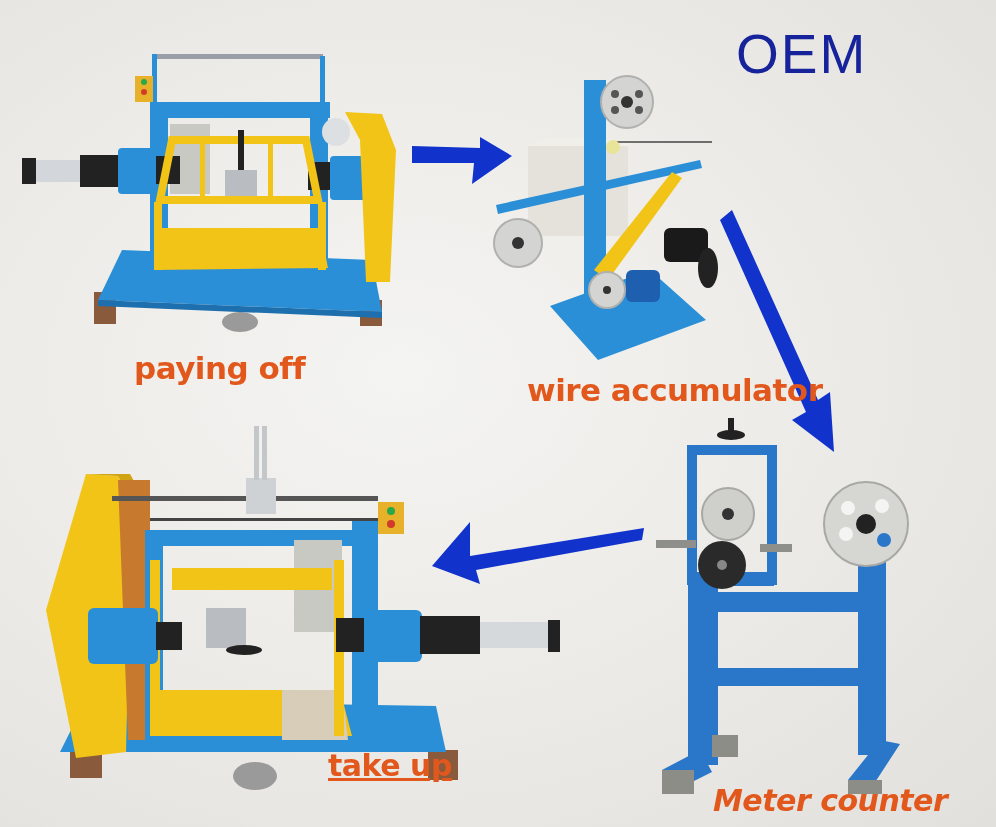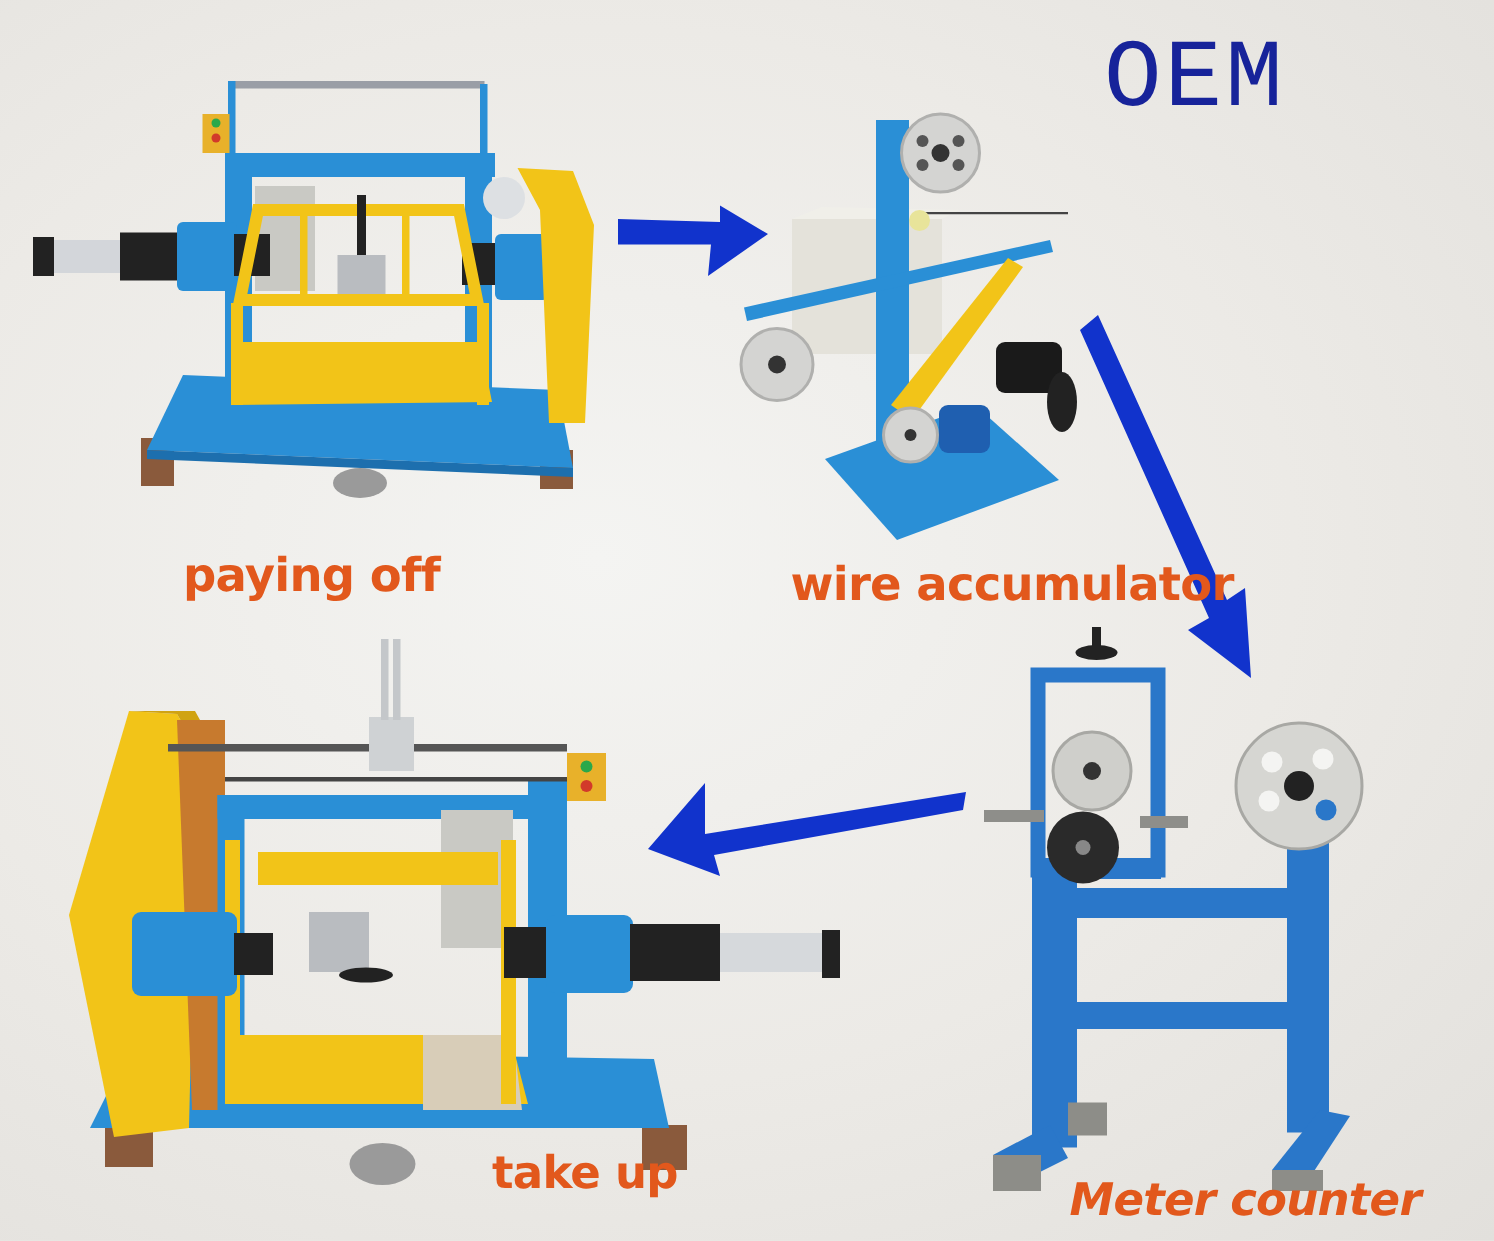--- a/index.html
+++ b/index.html
@@ -1,26 +1,26 @@
 <!DOCTYPE html>
 <html><head>
 <meta charset="utf-8">
 <style>
   html,body{margin:0;padding:0;}
   body{width:996px;height:827px;overflow:hidden;background:#e9e8e4;}
   .canvas{position:relative;width:996px;height:827px;
     background:radial-gradient(ellipse at 40% 45%, #f4f4f2 0%, #eceae6 55%, #e2e0dc 100%);
     font-family:"DejaVu Sans", sans-serif;}
-  .oem{position:absolute;left:736px;top:4px;font-family:Liberation Mono, monospace;
-    font-size:64px;line-height:100px;color:#17239a;letter-spacing:2px;}
+  .oem{position:absolute;left:736px;top:4px;font-family:Liberation Sans, sans-serif;
+    font-size:55px;line-height:100px;color:#17239a;letter-spacing:2px;}
   .caption{position:absolute;font-family:"DejaVu Sans",sans-serif;font-weight:bold;color:#e2581c;
     font-size:31px;line-height:36px;white-space:nowrap;letter-spacing:-0.5px;}
-  .cap-pay{left:122px;top:350px;margin-top:16px;}
+  .cap-pay{left:134px;top:350px;}
   .cap-wire{left:527px;top:372px;}
-  .cap-take{left:328px;top:765px;font-size:30px;}
+  .cap-take{left:328px;top:748px;font-size:30px;text-decoration:underline;}
   .cap-meter{left:713px;top:783px;font-size:30px;font-style:italic;}
   svg.layer{position:absolute;left:0;top:0;}
 </style>
 </head>
 <body>
 
 <div class="canvas">
 
   <svg class="layer" width="996" height="827" viewBox="0 0 996 827">
 

